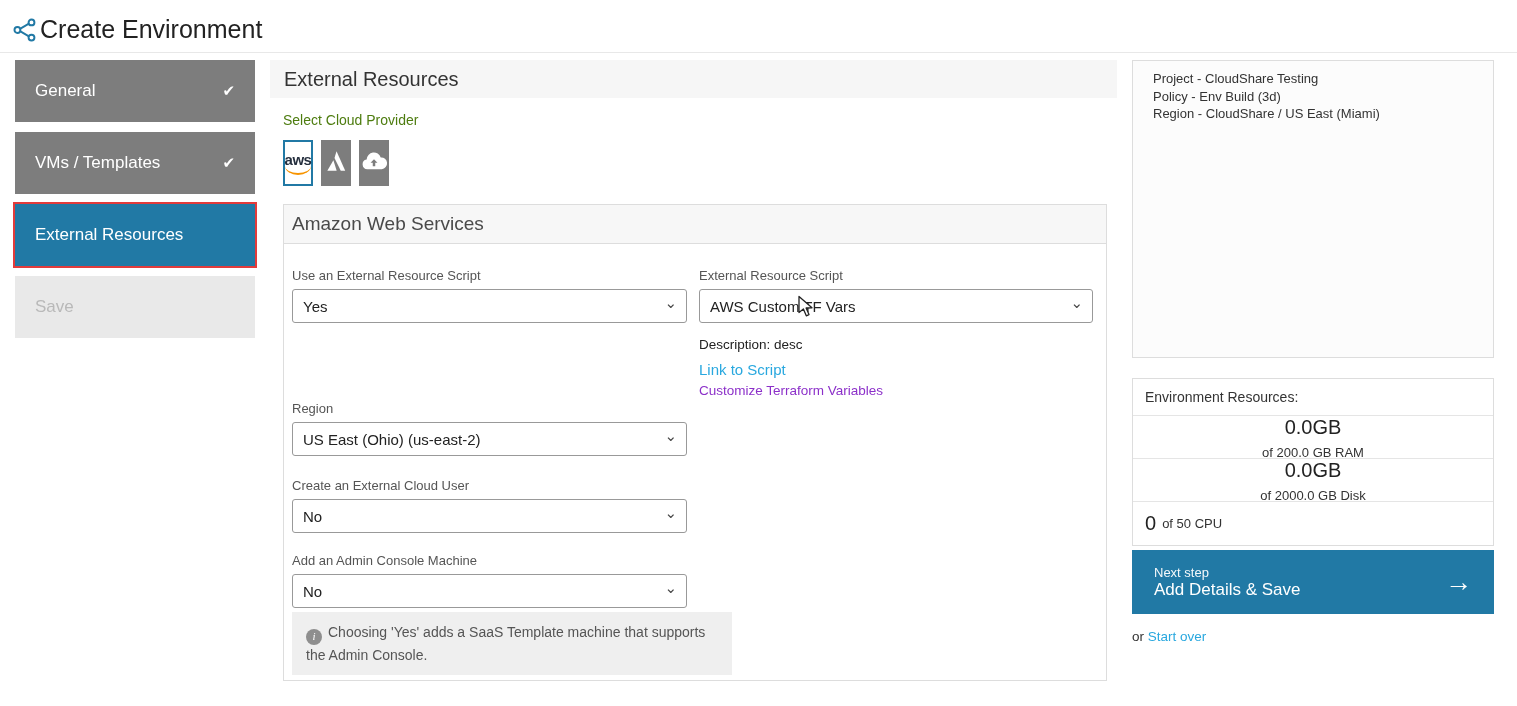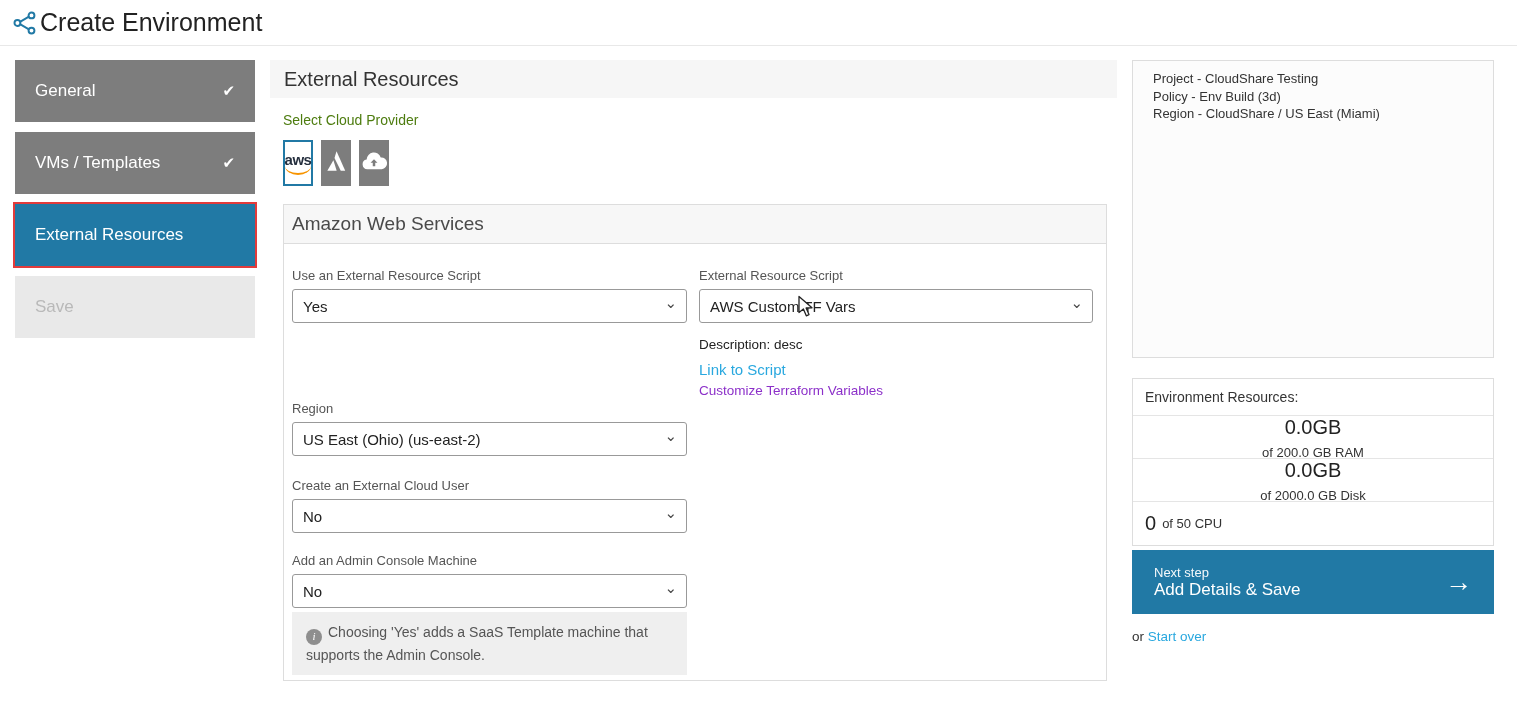--- a/index.html
+++ b/index.html
@@ -7,21 +7,21 @@
     --accent:#2179a5; --link:#29a8df; --visited-link:#8c30c9;
     --active-outline:#e23b3b; --step-gray:#7d7d7d;
   }
   body{
     font-family:"Liberation Sans", sans-serif;
     background:#fff; color:#222;
   }
   .page{ position:relative; width:1517px; height:706px; background:#fff; overflow:hidden; }
 
   
-  .app-header{ position:absolute; top:0; left:0; width:100%; height:46px;
+  .app-header{ position:absolute; top:7px; left:0; width:100%; height:46px;
     border-bottom:1px solid #e8e8e8; display:flex; align-items:center; padding-left:12px; }
   .app-header .logo{ display:inline-flex; margin-right:2px; }
   .app-title{ font-size:25px; color:#222; font-weight:400; }
 
   
   .sidebar{ position:absolute; left:15px; top:60px; width:240px; }
   .step{ height:62px; margin-bottom:10px; display:flex; align-items:center;
     padding:0 20px; font-size:17px; color:#fff; cursor:pointer; }
   .step.done{ background:var(--step-gray); }
   .step.active{ background:var(--accent); outline:2px solid var(--active-outline); }
@@ -49,21 +49,21 @@
 
   .col-left{ width:395px; }
   .col-right{ position:absolute; left:415px; top:24px; width:394px; }
   .field-label{ font-size:13px; color:#555; margin-bottom:6px; }
   .select{ position:relative; width:100%; height:34px; border:1px solid #999;
     border-radius:3px; background:#fff; display:flex; align-items:center;
     padding:0 26px 0 10px; font-size:15px; color:#222; cursor:pointer; }
   .select .chev{ position:absolute; right:9px; top:4px; font-size:15px; color:#444; }
   .f1{ margin-bottom:78px; } .f2{ margin-bottom:22px; } .f3{ margin-bottom:20px; } .f4{ margin-bottom:4px; }
 
-  .info-box{ width:395px; background:#efefef; padding:10px 14px; font-size:14px;
+  .info-box{ width:440px; background:#efefef; padding:10px 14px; font-size:14px;
     color:#555; line-height:1.45; }
   .info-icon{ display:inline-flex; align-items:center; justify-content:center;
     width:16px; height:16px; border-radius:50%; background:#8e8e8e; color:#fff;
     font-size:11px; font-style:italic; font-family:"Liberation Serif", serif;
     margin-right:6px; vertical-align:-3px; }
 
   .desc-line{ margin-top:14px; font-size:13.5px; color:#222; }
   .desc-line b{ font-weight:normal; }
   .script-link{ display:block; margin-top:9px; font-size:15px; color:var(--link);
     text-decoration:none; cursor:pointer; }

